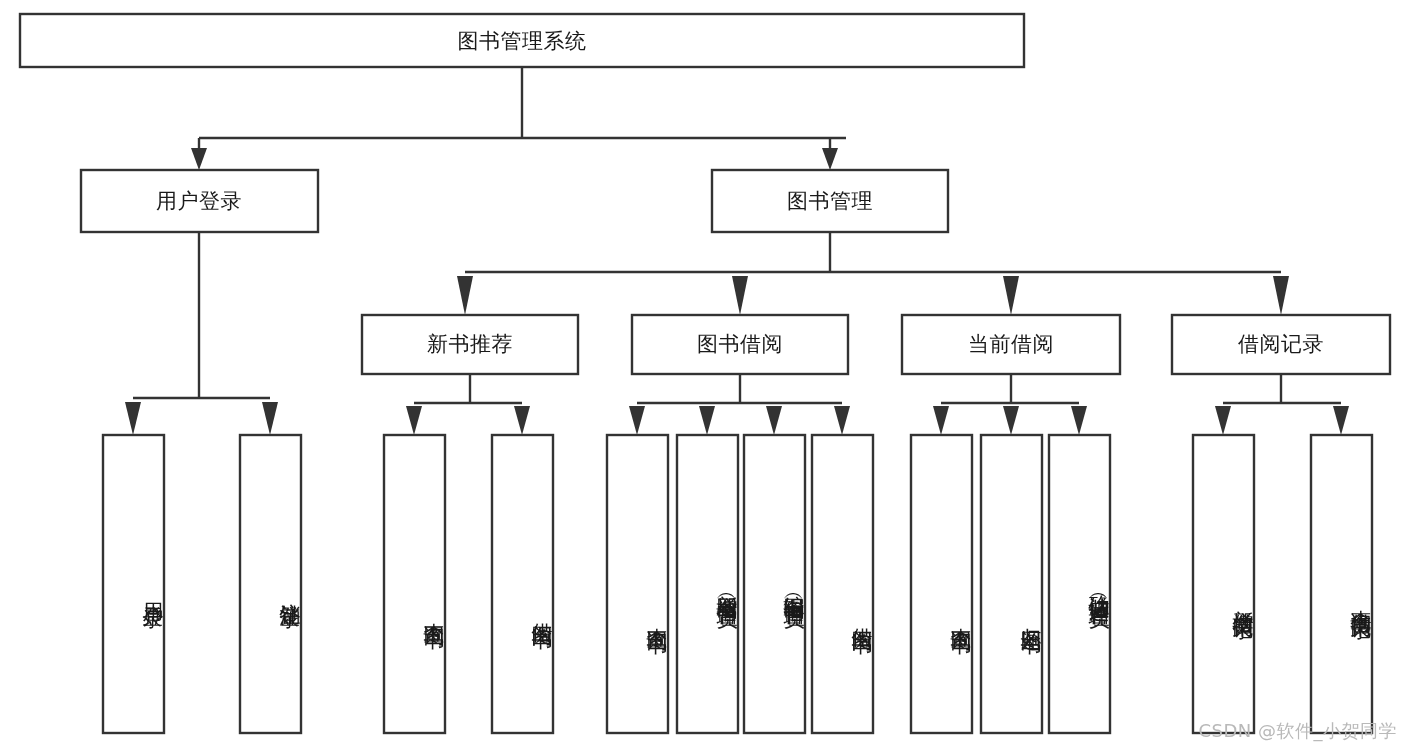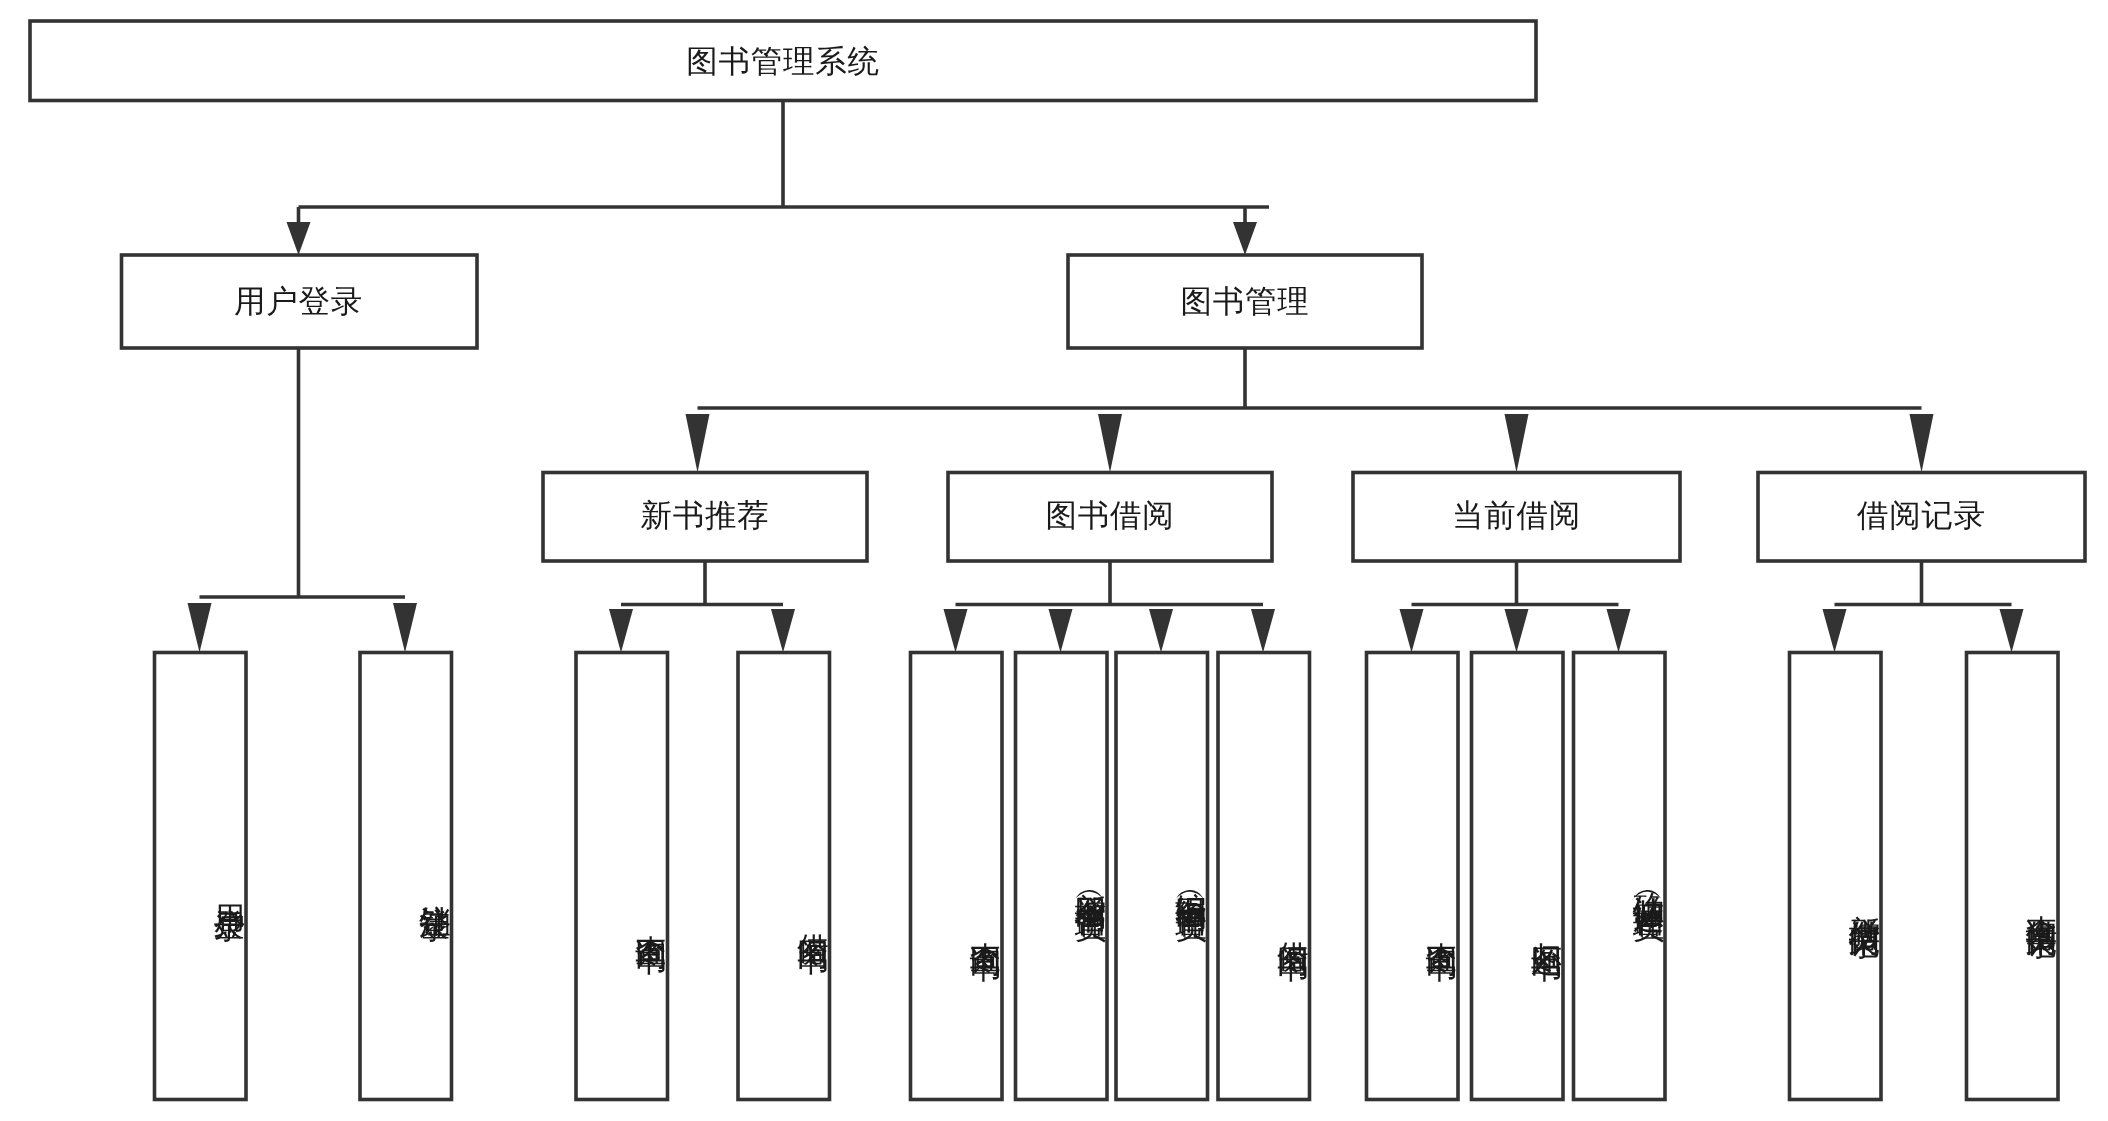--- a/index.html
+++ b/index.html
@@ -205,14 +205,15 @@
   <div class="vlabel" style="left:744px; top:443px; width:61px; height:288px;">编辑图书（管理员）</div>
   <div class="vlabel" style="left:812px; top:500px; width:61px; height:230px;">借阅图书</div>
 
   <div class="vlabel" style="left:911px; top:500px; width:61px; height:230px;">查询图书</div>
   <div class="vlabel" style="left:981px; top:500px; width:61px; height:230px;">归还图书</div>
   <div class="vlabel" style="left:1049px; top:443px; width:61px; height:288px;">确认归还（管理员）</div>
 
   <div class="vlabel" style="left:1193px; top:468px; width:61px; height:262px;">新增借阅记录</div>
   <div class="vlabel" style="left:1311px; top:468px; width:61px; height:262px;">查询借阅记录</div>
 
+  <div class="watermark">CSDN @软件_小贺同学</div>
 
 </div>
 
 </body></html>

